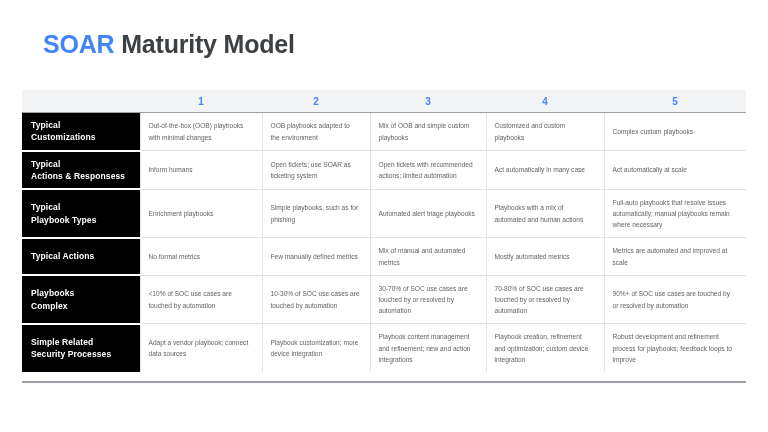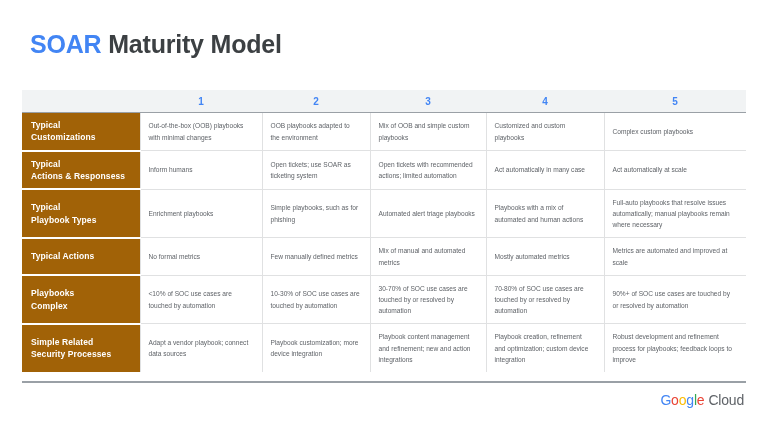--- a/index.html
+++ b/index.html
@@ -17,21 +17,21 @@
 
   .slide {
     position: absolute;
     inset: 0;
     background: #ffffff;
   }
 
   
   .title {
     position: absolute;
-    left: 30px;
+    left: 43px;
     top: 30px;
     font-size: 25px;
     font-weight: 700;
     letter-spacing: -0.2px;
     color: #3c4043;
     white-space: nowrap;
   }
   .title .soar {
     color: #4285f4;
     font-weight: 700;
@@ -71,21 +71,21 @@
   }
   thead th.corner {
     background: #f1f3f4;
   }
   thead tr th {
     border-bottom: 1px solid #9aa0a6;
   }
 
   
   td.rowlabel {
-    background: #a16207;
+    background: #000000;
     color: #ffffff;
     font-size: 8.5px;
     font-weight: 700;
     line-height: 1.45;
     padding: 6px 8px 6px 9px;
     vertical-align: middle;
     border-bottom: 2px solid #ffffff;
     letter-spacing: 0.1px;
   }
 
@@ -242,17 +242,14 @@
           <td class="cell">Playbook creation, refinement and optimization; custom device integration</td>
           <td class="cell">Robust development and refinement process for playbooks; feedback loops to improve</td>
         </tr>
 
       </tbody>
     </table>
   </div>
 
   <div class="table-bottom-rule"></div>
 
-  <div class="logo">
-    <span class="g1">G</span><span class="g2">o</span><span class="g3">o</span><span class="g4">g</span><span class="g5">l</span><span class="g6">e</span><span class="cloud">Cloud</span>
-  </div>
 
 </div>
 
 </body></html>

